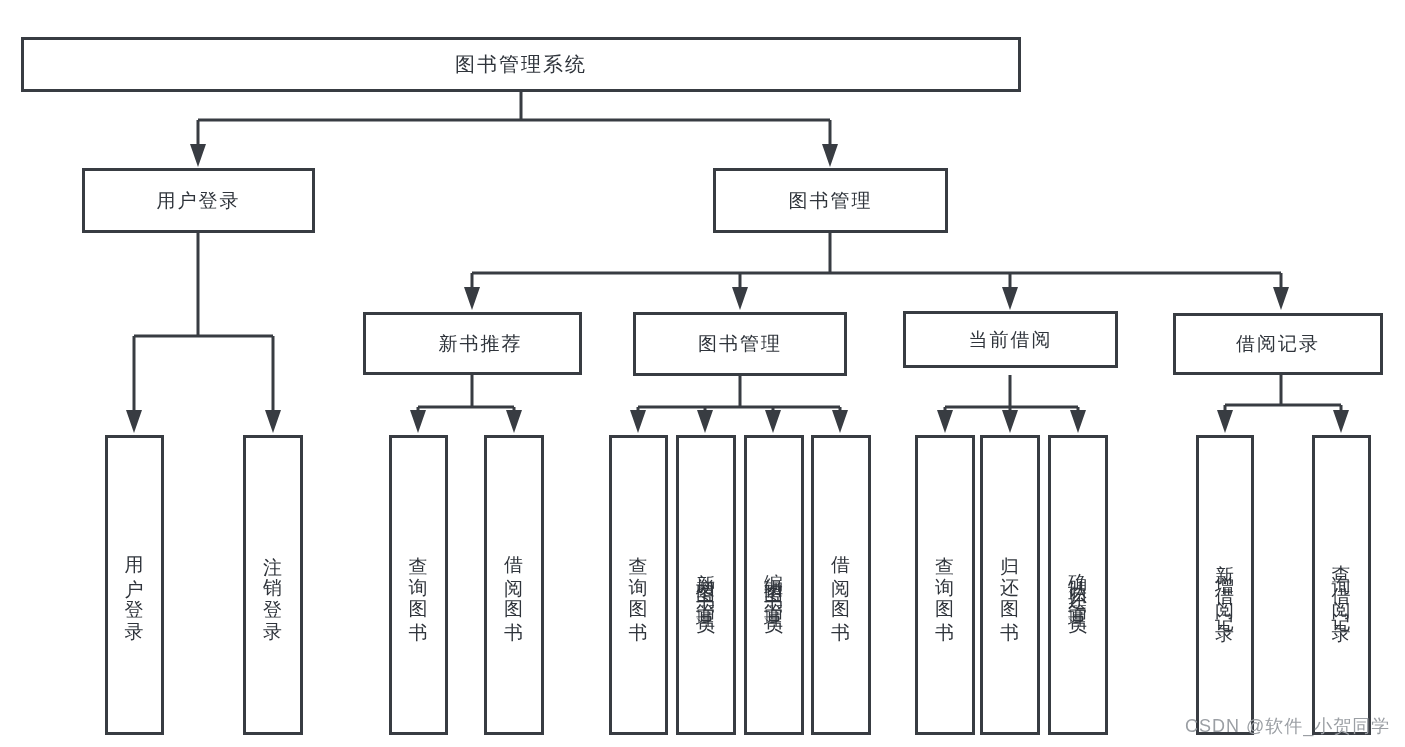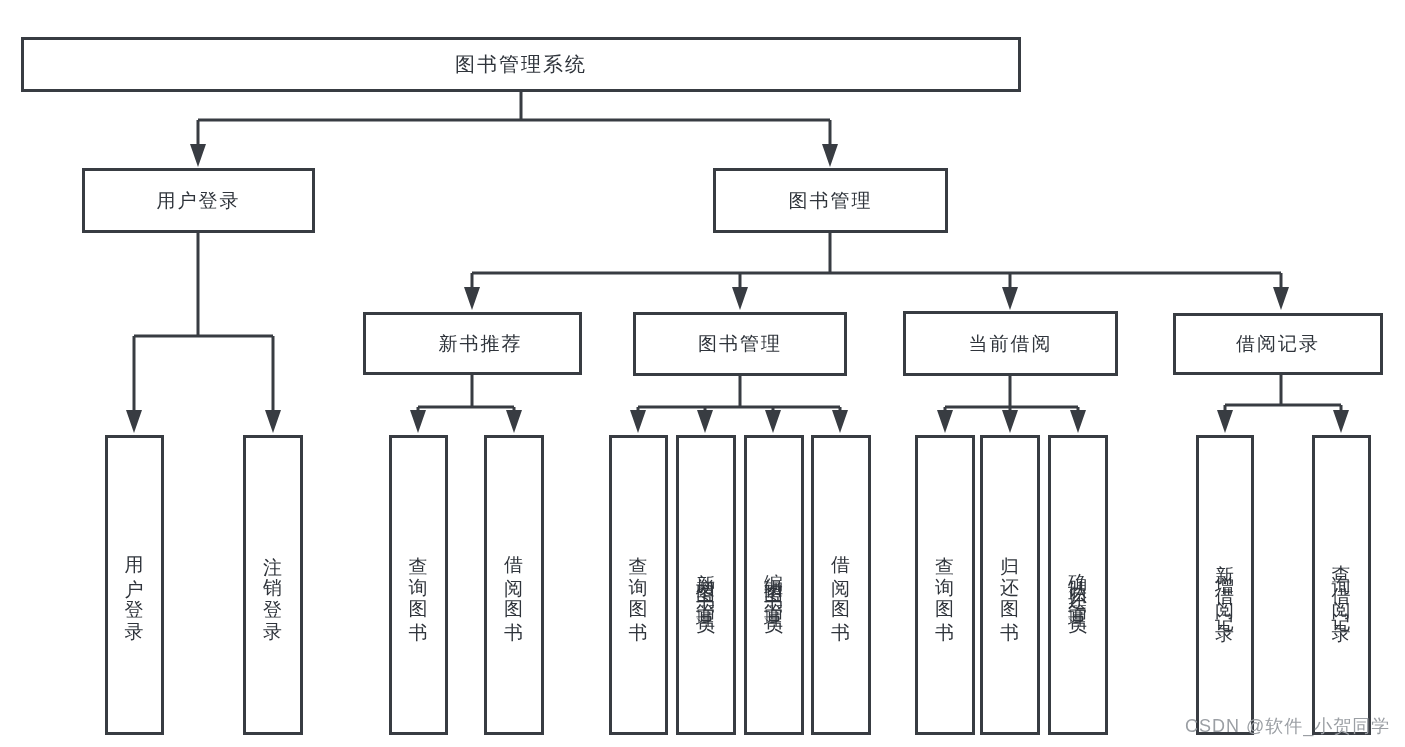--- a/index.html
+++ b/index.html
@@ -85,21 +85,21 @@
   <div class="box hbox" style="left:713px;top:168px;width:235px;height:65px;">
     <span>图书管理</span>
   </div>
 
   <div class="box hbox" style="left:363px;top:312px;width:219px;height:63px;padding-left:16px;">
     <span>新书推荐</span>
   </div>
   <div class="box hbox" style="left:633px;top:312px;width:214px;height:64px;">
     <span>图书管理</span>
   </div>
-  <div class="box hbox" style="left:903px;top:311px;width:215px;height:65px;align-items:center;">
+  <div class="box hbox" style="left:903px;top:311px;width:215px;height:57px;align-items:center;">
     <span>当前借阅</span>
   </div>
   <div class="box hbox" style="left:1173px;top:313px;width:210px;height:62px;">
     <span>借阅记录</span>
   </div>
 
   <div class="box vbox" style="left:105px;top:435px;width:59px;height:300px;">
     <span>用户登录</span>
   </div>
   <div class="box vbox" style="left:243px;top:435px;width:60px;height:300px;">

